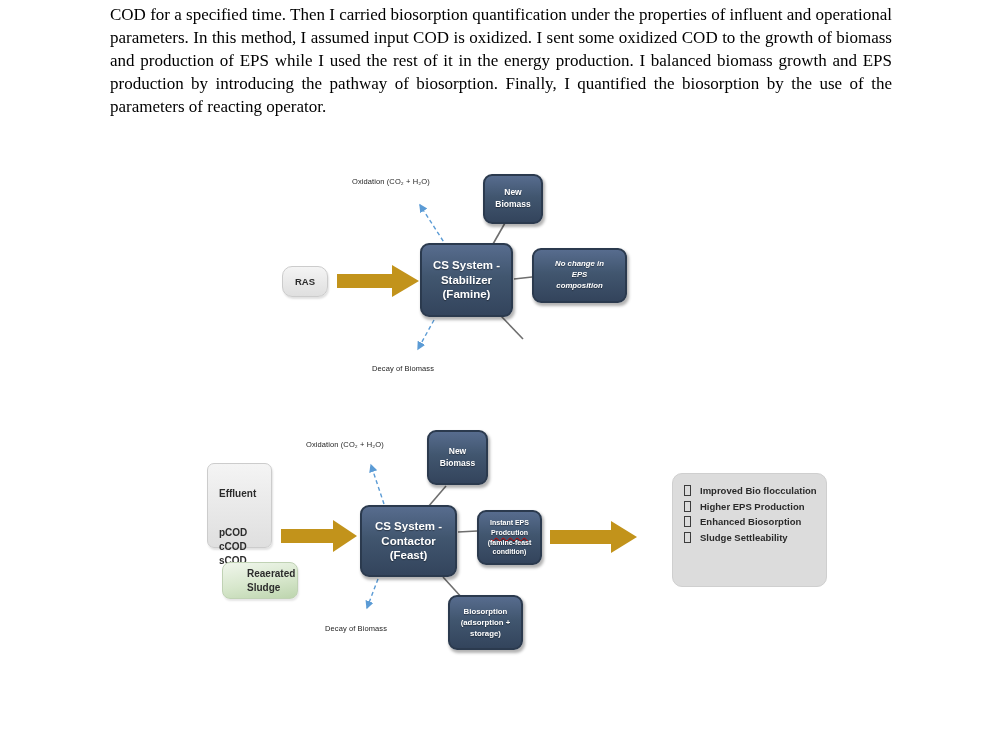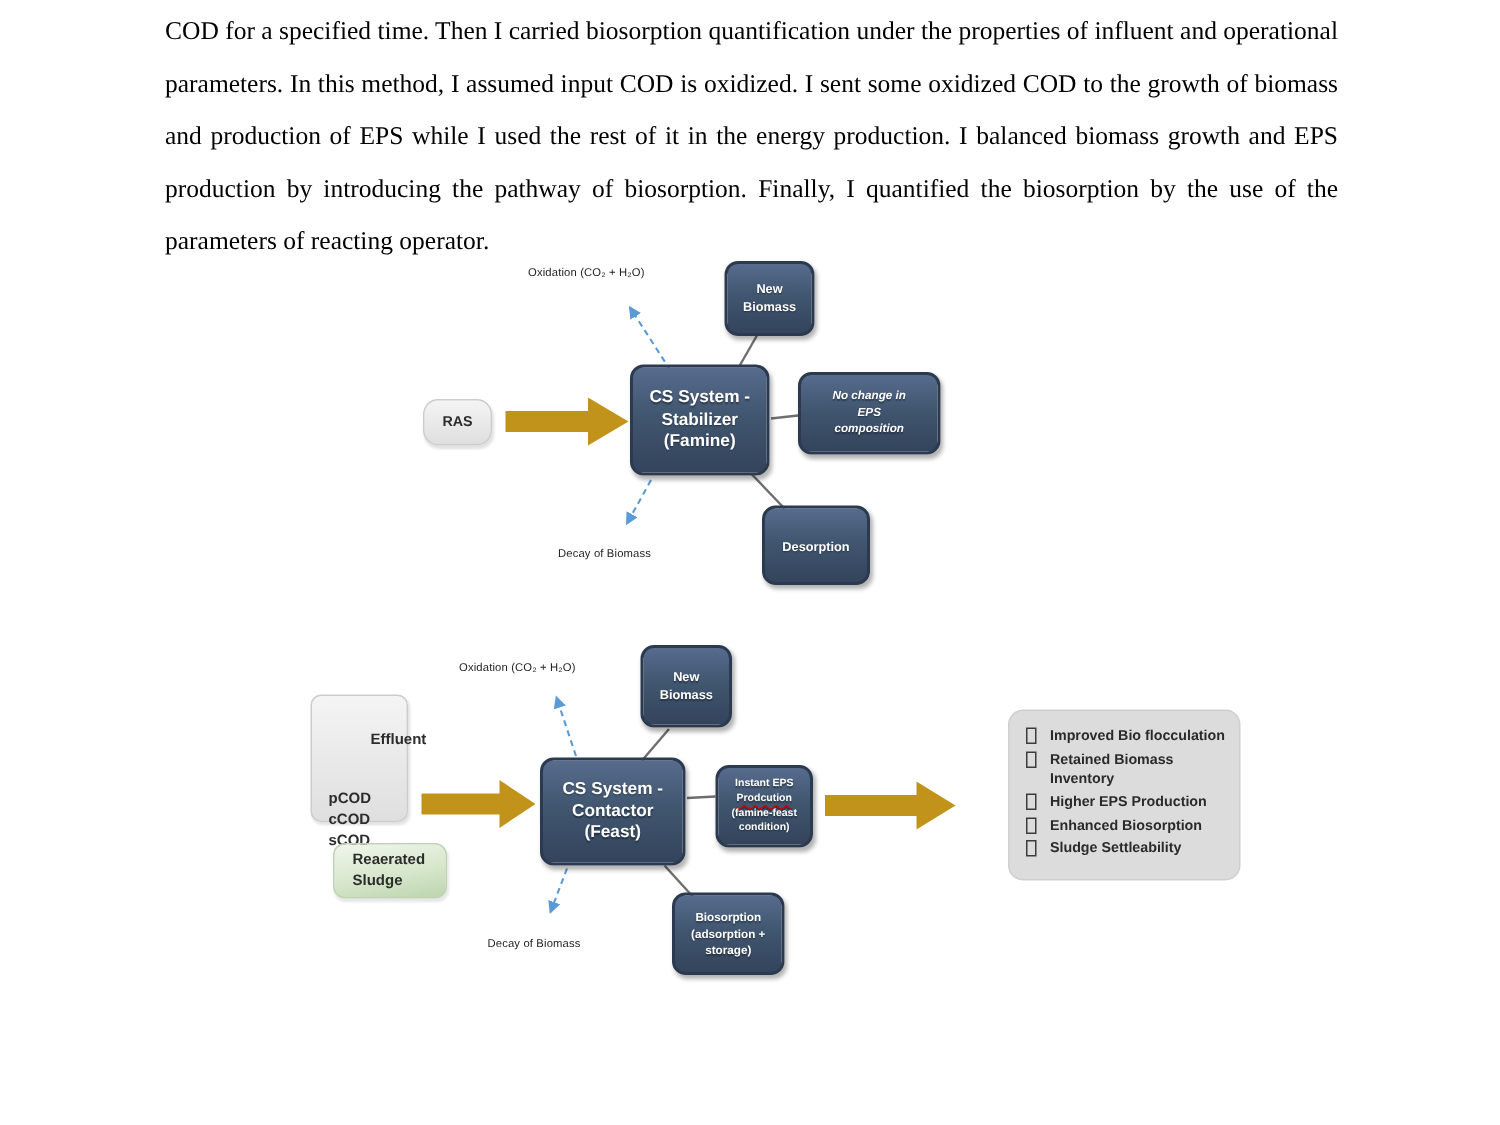--- a/index.html
+++ b/index.html
@@ -4,21 +4,21 @@
 <style>
   html,body { margin:0; padding:0; }
   body { width:1000px; height:750px; background:#ffffff; position:relative; overflow:hidden; }
 
   .page { position:absolute; inset:0; font-family:"Liberation Sans", sans-serif; }
 
   
   .para {
     position:absolute; left:110px; top:3px; width:782px;
     font-family:"Liberation Serif", serif;
-    font-size:17px; line-height:35px; color:#000;
+    font-size:17px; line-height:23px; color:#000;
     text-align:justify; margin:0;
   }
 
   
   .caption {
     position:absolute; left:0; right:0; top:704px;
     text-align:center; font-family:"Liberation Serif", serif;
     font-style:italic; font-size:17.5px; color:#111;
   }
 
@@ -81,21 +81,21 @@
 
   
   .instant-line { line-height:1.38; }
   .misspelled {
     text-decoration:underline wavy #cc0000;
     text-decoration-thickness:1px;
     text-underline-offset:2px;
   }
 
   
-  .eff-title { display:block;margin-left:28px; }
+  .eff-title { display:block; }
   .eff-items { display:block; margin-top:11px; }
 </style>
 </head>
 <body>
 
 <div class="page">
 
   <p class="para">COD for a specified time. Then I carried biosorption quantification under the properties of influent and operational parameters. In this method, I assumed input COD is oxidized. I sent some oxidized COD to the growth of biomass and production of EPS while I used the rest of it in the energy production. I balanced biomass growth and EPS production by introducing the pathway of biosorption. Finally, I quantified the biosorption by the use of the parameters of reacting operator.</p>
 
   <svg class="overlay" width="1000" height="750" viewBox="0 0 1000 750">
@@ -132,34 +132,33 @@
 Stabilizer
 (Famine)</div>
 
   <div class="darkbox" style="left:483px; top:174px; width:60px; height:50px; font-size:8.5px; line-height:1.4;">New
 Biomass</div>
 
   <div class="darkbox" style="left:532px; top:248px; width:95px; height:55px; font-size:7.8px; line-height:1.4;font-style:italic;">No change in
 EPS
 composition</div>
 
-  <div class="darkbox" style="left:508px; top:337px; width:72px; height:53px; font-size:8.5px;">Desorption</div>
 
   <div class="lbl" style="left:372px; top:364px; font-size:7.5px;">Decay of Biomass</div>
 
   <div class="lbl" style="left:306px; top:440px; font-size:7.5px;">Oxidation (CO₂ + H₂O)</div>
 
   <div class="graybox" style="left:207px; top:463px; width:65px; height:85px; padding:9px 4px 4px 11px; font-size:10px; line-height:14px;">
     <span class="eff-title">Effluent</span>
     <span class="eff-items">pCOD
 cCOD
 sCOD</span>
   </div>
 
-  <div class="greenbox" style="left:222px; top:562px; width:76px; height:37px; padding:4px 4px 4px 12px; font-size:10px; line-height:14px;">Reaerated
+  <div class="greenbox" style="left:222px; top:562px; width:76px; height:37px; padding:4px 4px 4px 24px; font-size:10px; line-height:14px;">Reaerated
 Sludge</div>
 
   <div class="darkbox" style="left:360px; top:505px; width:97px; height:72px; font-size:11.5px; line-height:1.3;">CS System -
 Contactor
 (Feast)</div>
 
   <div class="darkbox" style="left:427px; top:430px; width:61px; height:55px; font-size:8.5px; line-height:1.4;">New
 Biomass</div>
 
   <div class="darkbox" style="left:477px; top:510px; width:65px; height:55px; font-size:7px; flex-direction:column;">
@@ -175,25 +174,20 @@
 
   <div class="lbl" style="left:325px; top:624px; font-size:7.5px;">Decay of Biomass</div>
 
   <div class="benefits" style="left:640px; top:473px; width:155px; height:114px;">
     <div class="brow">
       <span class="tofu"></span>
       <span class="btext">Improved Bio flocculation</span>
     </div>
     <div class="brow">
       <span class="tofu"></span>
-      <span class="btext">Retained Biomass
-Inventory</span>
-    </div>
-    <div class="brow">
-      <span class="tofu"></span>
       <span class="btext">Higher EPS Production</span>
     </div>
     <div class="brow">
       <span class="tofu"></span>
       <span class="btext">Enhanced Biosorption</span>
     </div>
     <div class="brow">
       <span class="tofu"></span>
       <span class="btext">Sludge Settleability</span>
     </div>

